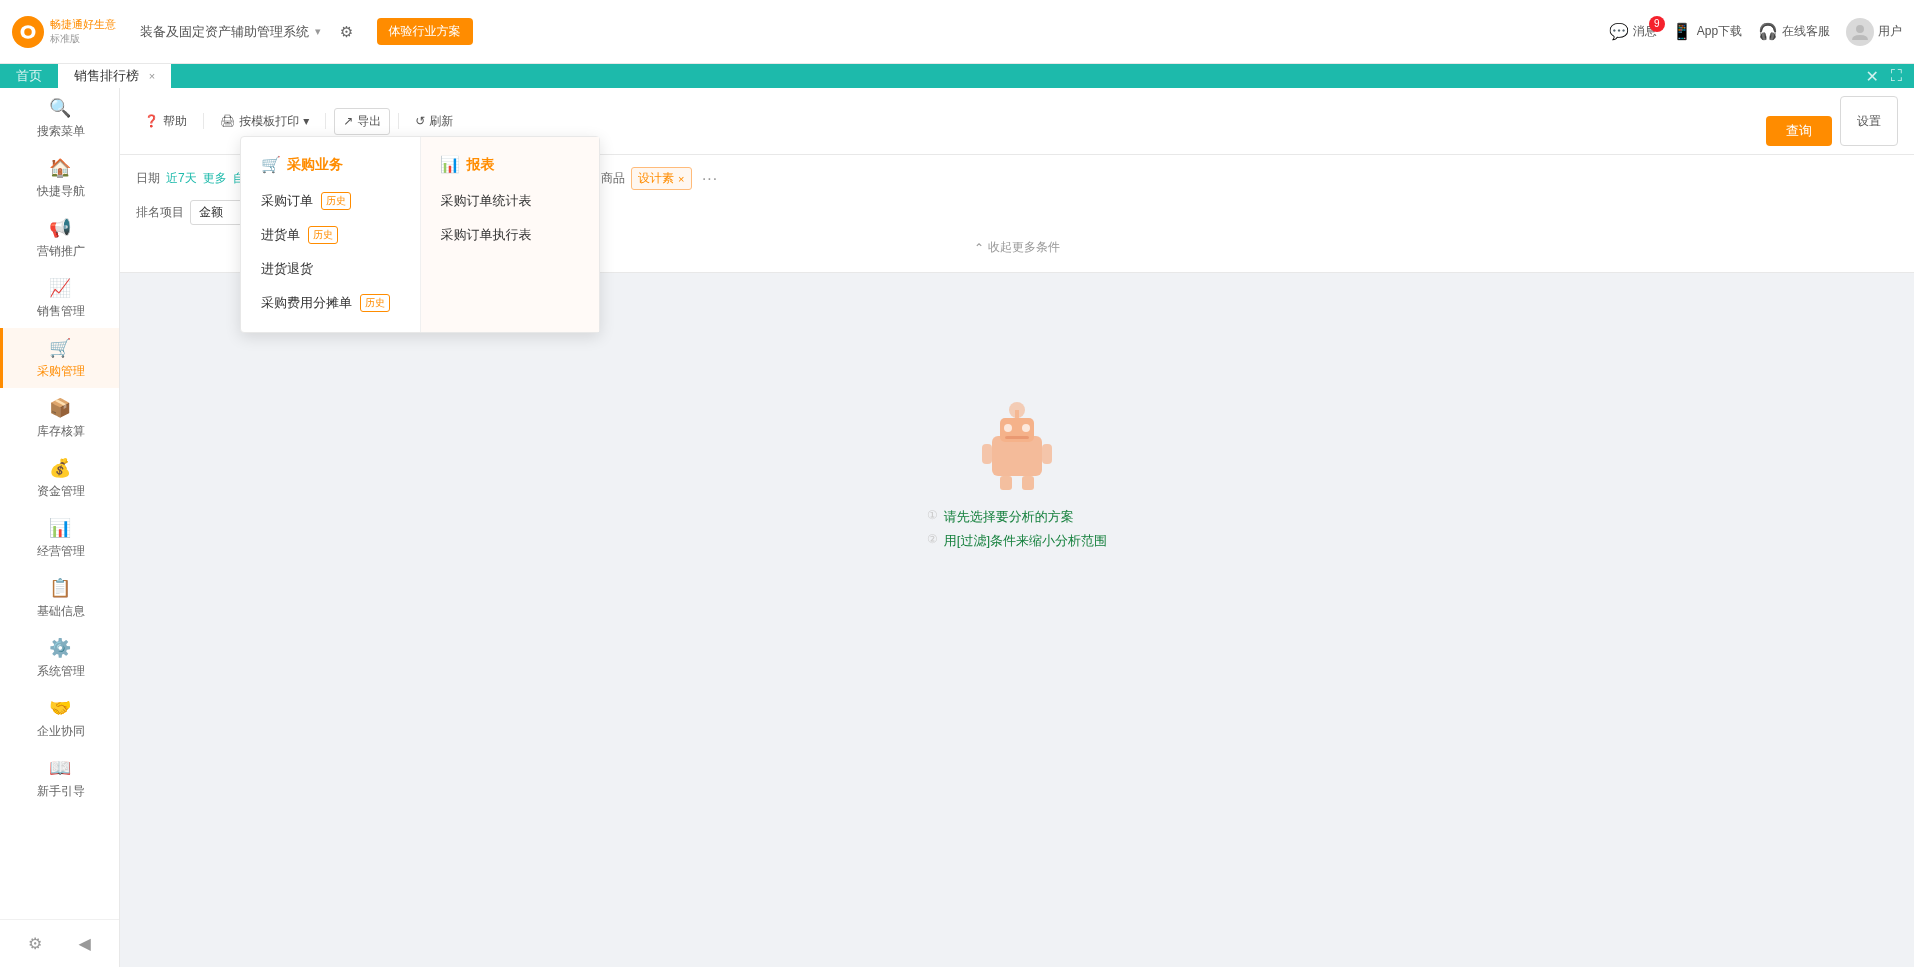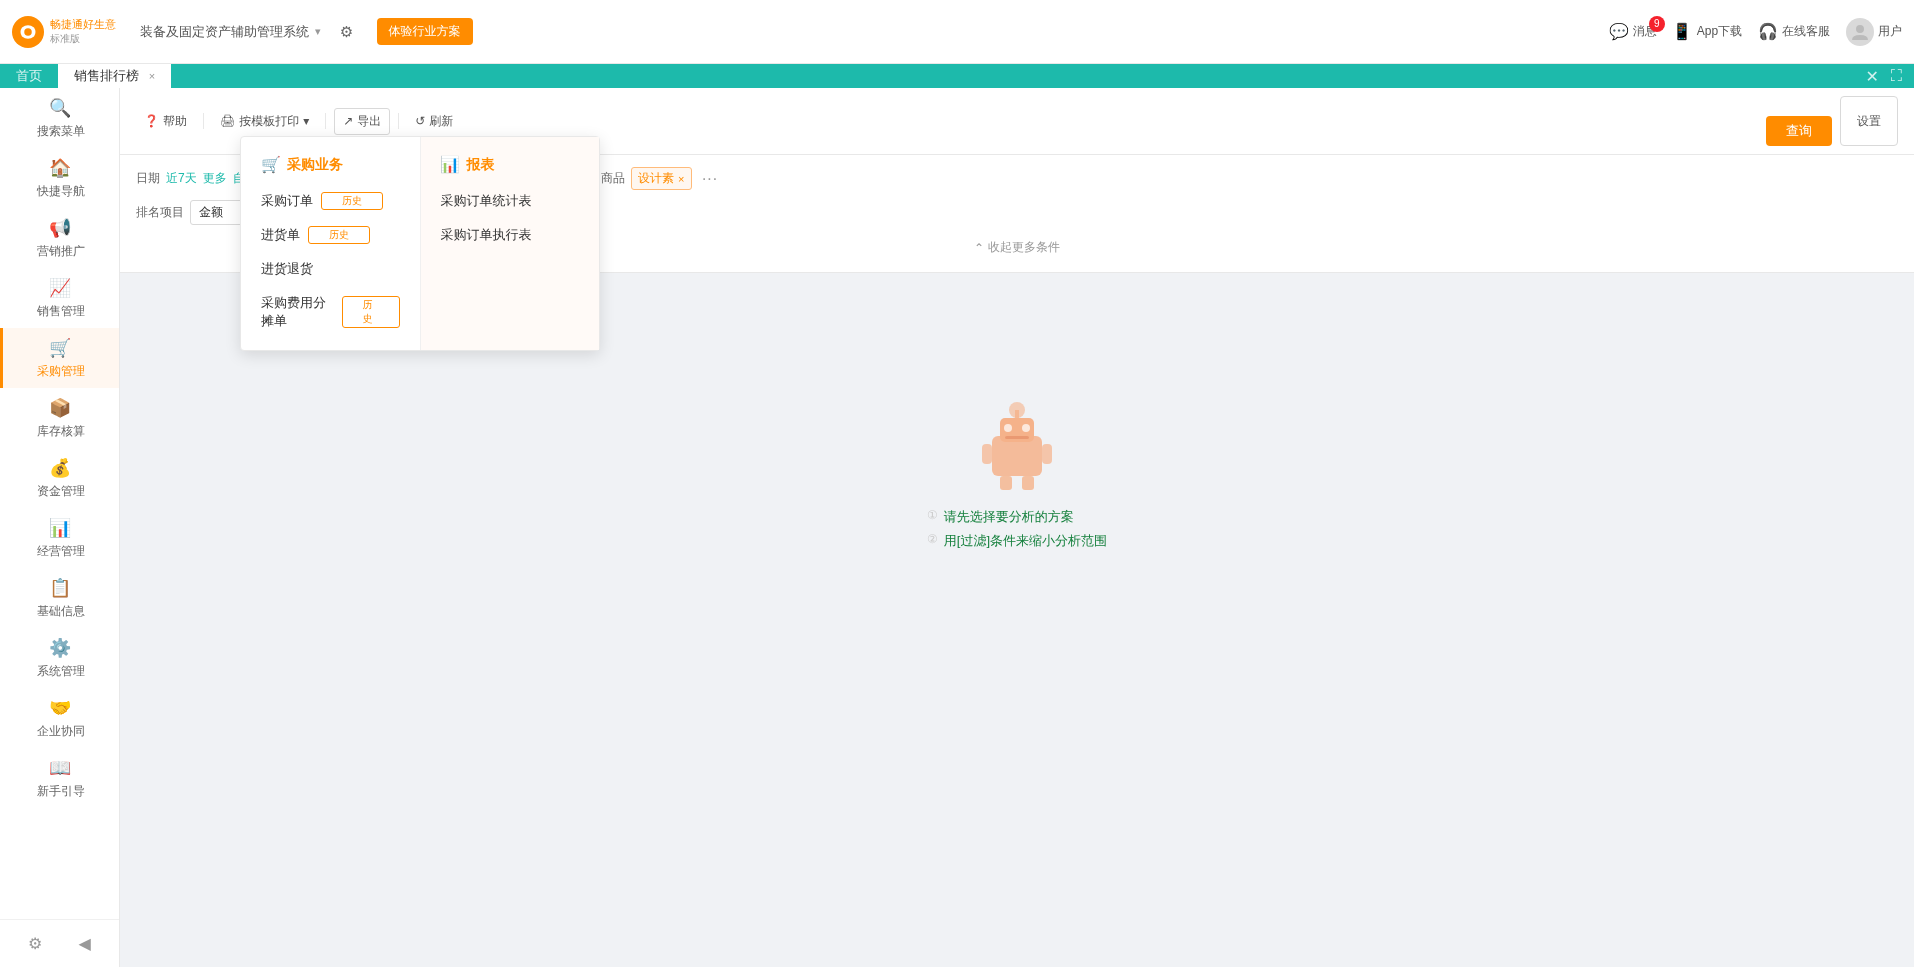--- a/index.html
+++ b/index.html
@@ -176,21 +176,21 @@
       color: #ff8c00; font-size: 14px; font-weight: bold;
     }
     .menu-section-title .sec-icon { font-size: 16px; }
     .menu-section + .menu-section { border-left: 1px solid #f0f0f0; background: #fffaf7; }
     .menu-item {
       display: flex; align-items: center; padding: 8px 20px; cursor: pointer;
       color: #333; font-size: 13px; gap: 8px;
     }
     .hist-badge {
       background: #fff; border: 1px solid #ff8c00; color: #ff8c00;
-      border-radius: 3px; font-size: 10px; padding: 1px 20px;
+      border-radius: 3px; font-size: 10px; padding: 1px 4px;
     }
   </style>
 </head>
 <body>
 
 <div class="top-header" data-name="top-header">
   <div class="logo-area" data-name="logo-area">
     <div class="logo-icon" data-name="logo-icon">
       <svg viewBox="0 0 32 32" width="24" height="24" fill="white">
         <path d="M8 10 Q16 4 24 10 Q28 16 24 22 Q16 28 8 22 Q4 16 8 10Z"></path>

